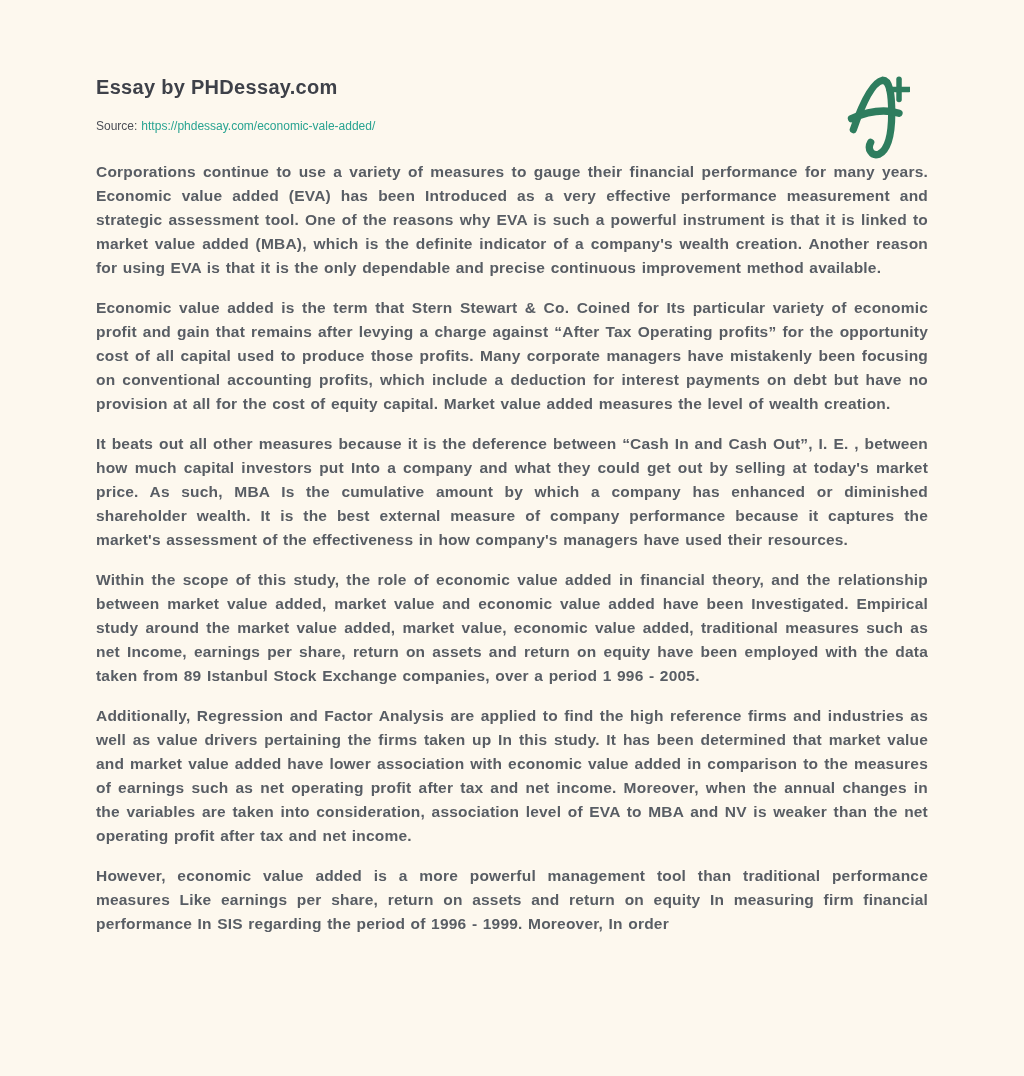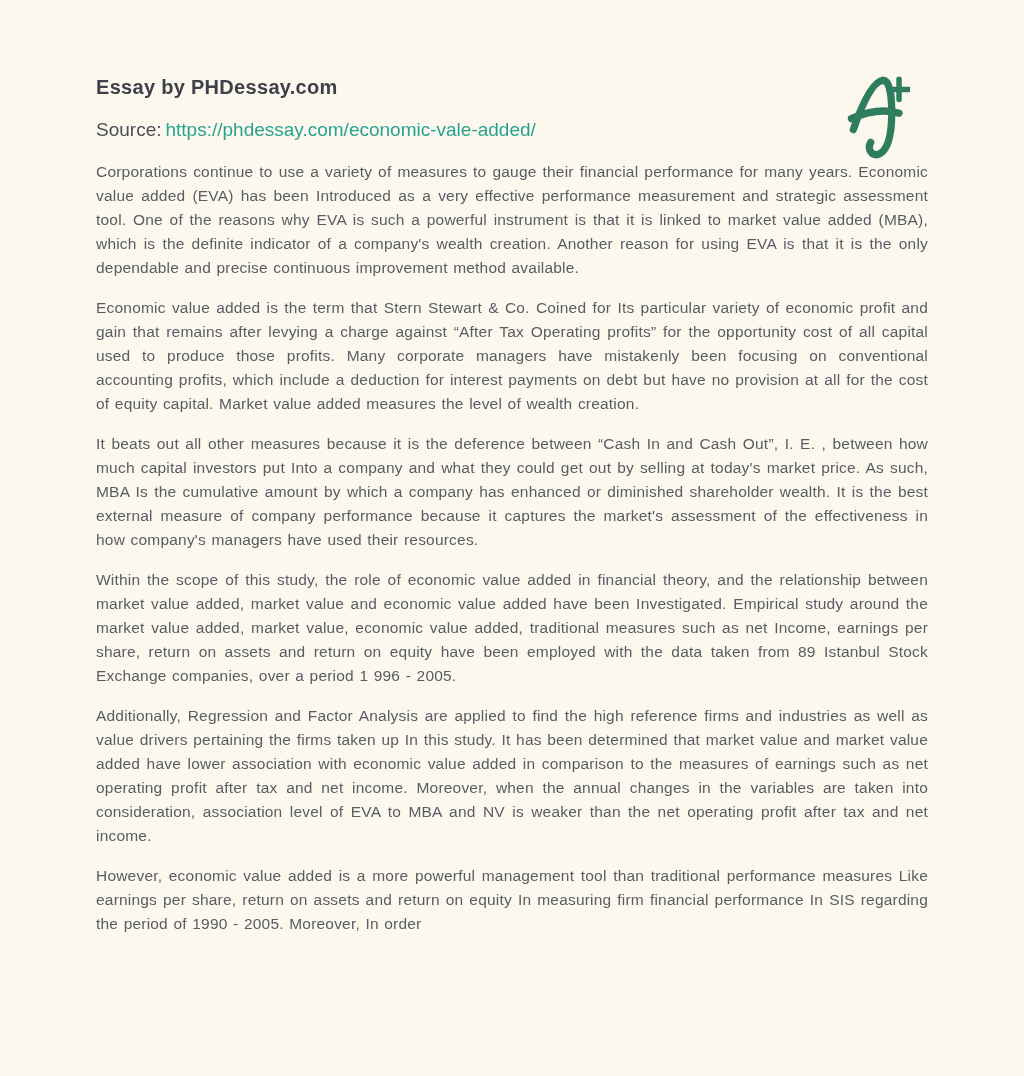--- a/index.html
+++ b/index.html
@@ -30,21 +30,21 @@
     align-items:flex-start;
   }
   .byline{
     font-size:20px;
     font-weight:700;
     color:#3e4149;
     letter-spacing:.3px;
   }
   .source-line{
     margin-top:20px;
-    font-size:19px;
+    font-size:12px;
     color:#4a4d55;
   }
   .source-link{
     color:var(--link);
     text-decoration:none;
     margin-left:4px;
   }
   .logo{
     margin-right:18px;
     margin-top:-6px;
@@ -60,20 +60,21 @@
     letter-spacing:.2px;
   }
   .para{
     margin:0 0 16px 0;
     font-size:15.5px;
     line-height:24px;
     color:var(--body-text);
     text-align:justify;
     letter-spacing:.2px;
     word-spacing:1px;
+    font-weight:bold;
   }
 </style>
 </head>
 <body>
 
 <div class="page">
 
   <header class="page-header">
     <div class="header-left">
       <div class="byline">Essay by PHDessay.com</div>
@@ -94,16 +95,16 @@
     </div>
   </header>
 
   <main>
 
     <p class="para">Corporations continue to use a variety of measures to gauge their financial performance for many years. Economic value added (EVA) has been Introduced as a very effective performance measurement and strategic assessment tool. One of the reasons why EVA is such a powerful instrument is that it is linked to market value added (MBA), which is the definite indicator of a company's wealth creation. Another reason for using EVA is that it is the only dependable and precise continuous improvement method available.</p>
     <p class="para">Economic value added is the term that Stern Stewart &amp; Co. Coined for Its particular variety of economic profit and gain that remains after levying a charge against “After Tax Operating profits” for the opportunity cost of all capital used to produce those profits. Many corporate managers have mistakenly been focusing on conventional accounting profits, which include a deduction for interest payments on debt but have no provision at all for the cost of equity capital. Market value added measures the level of wealth creation.</p>
     <p class="para">It beats out all other measures because it is the deference between “Cash In and Cash Out”, I. E. , between how much capital investors put Into a company and what they could get out by selling at today's market price. As such, MBA Is the cumulative amount by which a company has enhanced or diminished shareholder wealth. It is the best external measure of company performance because it captures the market's assessment of the effectiveness in how company's managers have used their resources.</p>
     <p class="para">Within the scope of this study, the role of economic value added in financial theory, and the relationship between market value added, market value and economic value added have been Investigated. Empirical study around the market value added, market value, economic value added, traditional measures such as net Income, earnings per share, return on assets and return on equity have been employed with the data taken from 89 Istanbul Stock Exchange companies, over a period 1 996 - 2005.</p>
     <p class="para">Additionally, Regression and Factor Analysis are applied to find the high reference firms and industries as well as value drivers pertaining the firms taken up In this study. It has been determined that market value and market value added have lower association with economic value added in comparison to the measures of earnings such as net operating profit after tax and net income. Moreover, when the annual changes in the variables are taken into consideration, association level of EVA to MBA and NV is weaker than the net operating profit after tax and net income.</p>
-    <p class="para">However, economic value added is a more powerful management tool than traditional performance measures Like earnings per share, return on assets and return on equity In measuring firm financial performance In SIS regarding the period of 1990 - 2005. Moreover, In order</p>
+    <p class="para">However, economic value added is a more powerful management tool than traditional performance measures Like earnings per share, return on assets and return on equity In measuring firm financial performance In SIS regarding the period of 1996 - 1999. Moreover, In order</p>
   </main>
 
 </div>
 
 </body></html>

